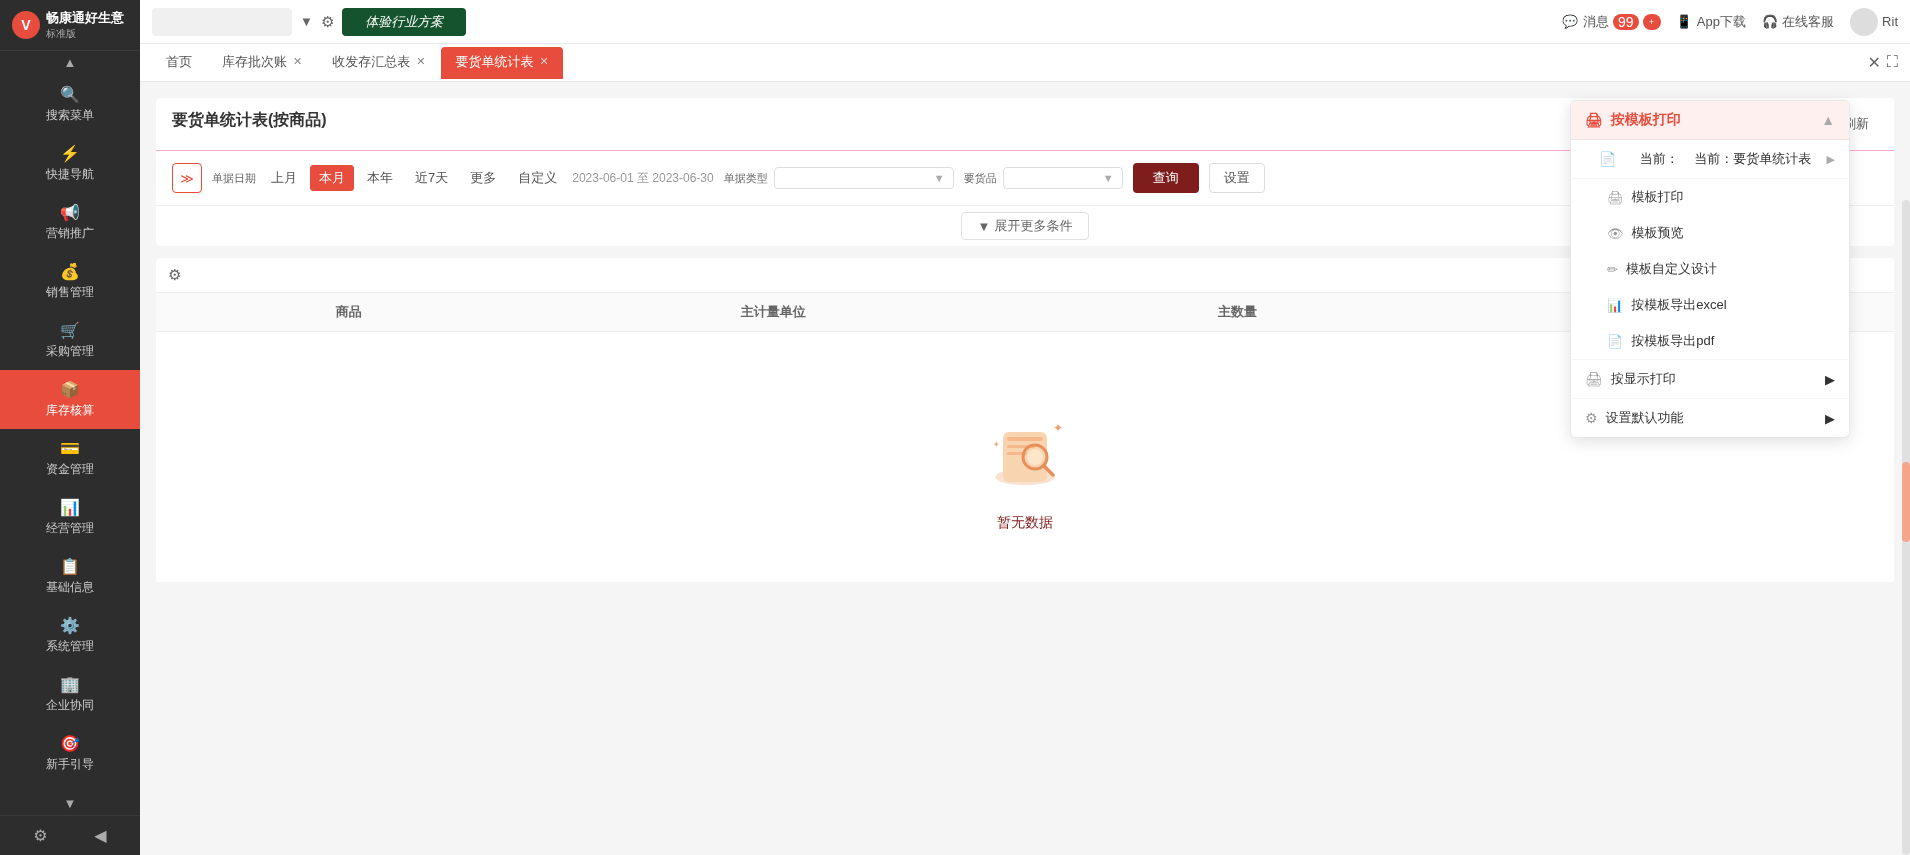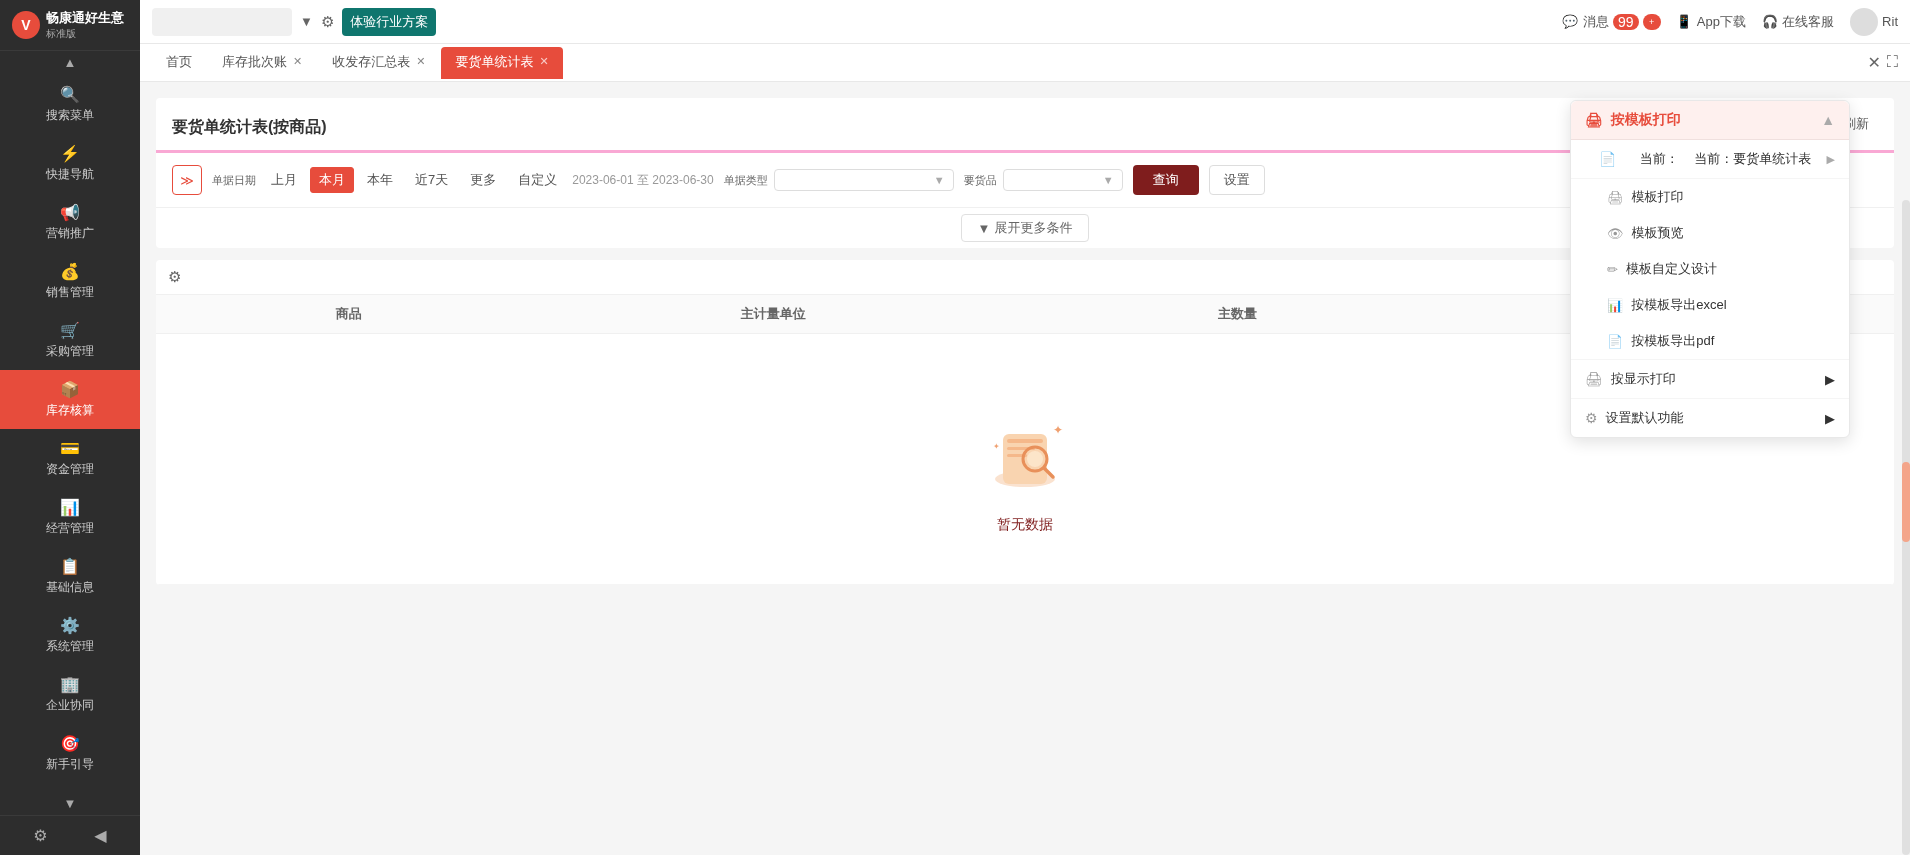--- a/index.html
+++ b/index.html
@@ -101,28 +101,29 @@
     }
     .topbar-dropdown-btn {
       display: flex;
       align-items: center;
       gap: 4px;
       color: #666;
       cursor: pointer;
     }
     .topbar-gear { color: #666; cursor: pointer; font-size: 15px; }
     .experience-btn {
-      background: #0f766e;
+      background: #14532d;
       color: #fff;
       border: none;
       border-radius: 4px;
-      padding: 5px 8px;
+      padding: 5px 23px;
       font-size: 13px;
       cursor: pointer;
       white-space: nowrap;
+      font-style: italic;
     }
     .topbar-right {
       margin-left: auto;
       display: flex;
       align-items: center;
       gap: 16px;
     }
     .topbar-right-item {
       display: flex;
       align-items: center;
@@ -186,24 +187,24 @@
     
     .page-content { flex: 1; overflow-y: auto; background: #f5f5f5; padding: 16px; position: relative; }
 
     .page-header {
       background: #fff;
       border-radius: 4px;
       margin-bottom: 12px;
     }
     .page-title-bar {
       display: flex;
-      align-items: flex-end;
+      align-items: flex-start;
       justify-content: space-between;
       padding: 12px 16px;
-      border-bottom: 3px solid #f9a8d4;
+      border-bottom: 1px solid #f9a8d4;
     }
     .page-title {
       font-size: 16px;
       font-weight: bold;
       color: #333;
     }
     .page-actions {
       display: flex;
       align-items: center;
       gap: 12px;

